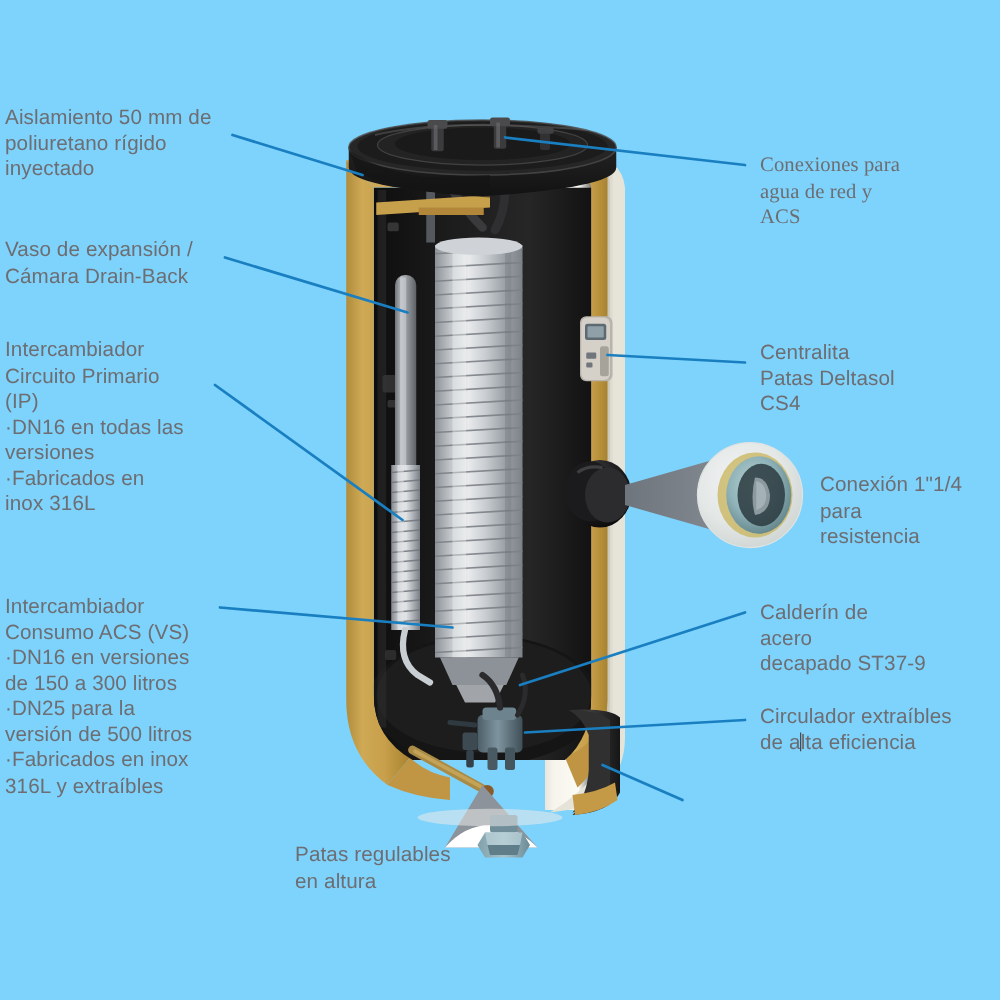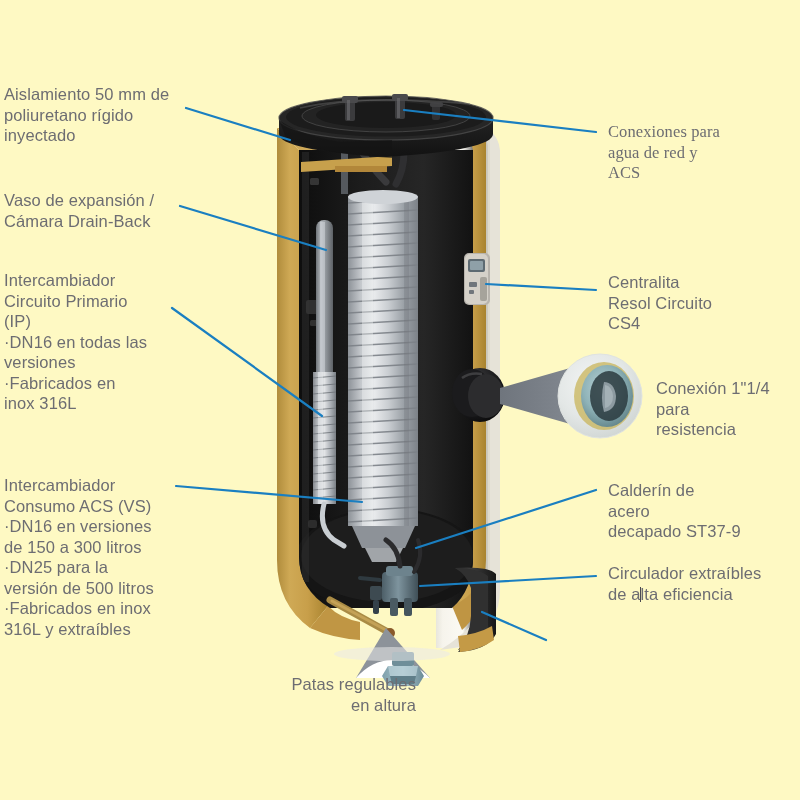--- a/index.html
+++ b/index.html
@@ -8,21 +8,21 @@
     padding: 0;
     background: #ffffff;
   }
   body {
     font-family: "Liberation Sans", sans-serif;
   }
   #page {
     position: relative;
     width: 800px;
     height: 800px;
-    background: #fef9c3;
+    background: #7dd3fc;
     overflow: hidden;
   }
   .label {
     position: absolute;
     color: #6d6d72;
     font-family: "Liberation Sans", sans-serif;
     font-size: 16.5px;
     line-height: 20.5px;
     white-space: pre-line;
     letter-spacing: 0.1px;
@@ -399,29 +399,29 @@
 
   <div class="label" style="left:4px;  top:475px; width:190px;"> Intercambiador
 Consumo ACS (VS)
    ·DN16 en versiones
 de 150 a 300 litros
    ·DN25 para la
 versión de 500 litros
    ·Fabricados en inox
 316L y extraíbles</div>
 
-  <div class="label" style="left:236px; top:674px; width:180px;text-align:right;">Patas regulables
+  <div class="label" style="left:236px; top:674px; width:180px;">Patas regulables
 en altura</div>
 
   <div class="label" style="left:608px; top:122px; width:180px;font-family:Liberation Serif, serif;">Conexiones para
 agua de red y
 ACS</div>
 
   <div class="label" style="left:608px; top:272px; width:180px;">Centralita
-Resol Circuito
+Patas Deltasol
 CS4</div>
 
   <div class="label" style="left:656px; top:378px; width:150px;">Conexión 1"1/4 para
 resistencia</div>
 
   <div class="label" style="left:608px; top:480px; width:190px;">Calderín de
 acero
 decapado ST37-9</div>
 
   <div class="label" style="left:608px; top:563px; width:200px;"><span>Circulador  extraíbles</span><br><span>de a</span><span class="caret"></span><span>lta eficiencia</span></div>

